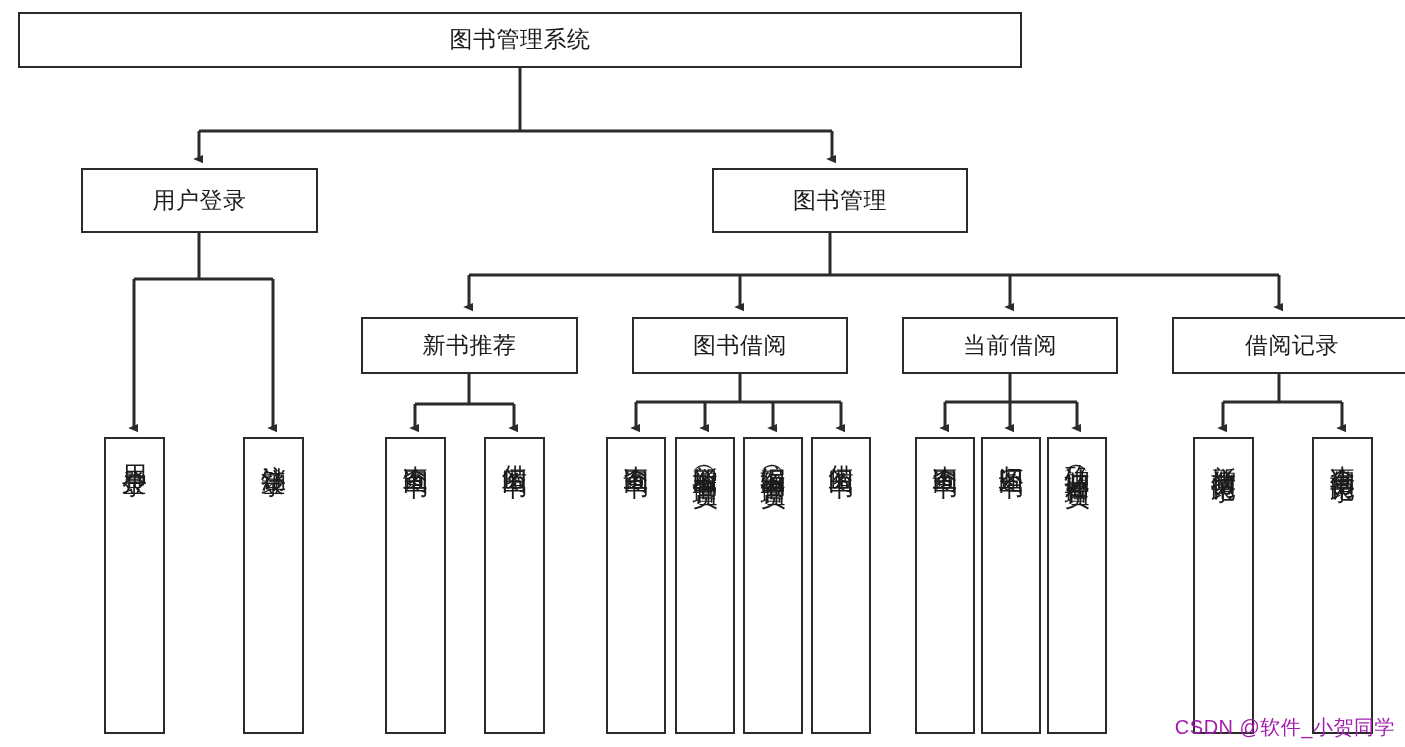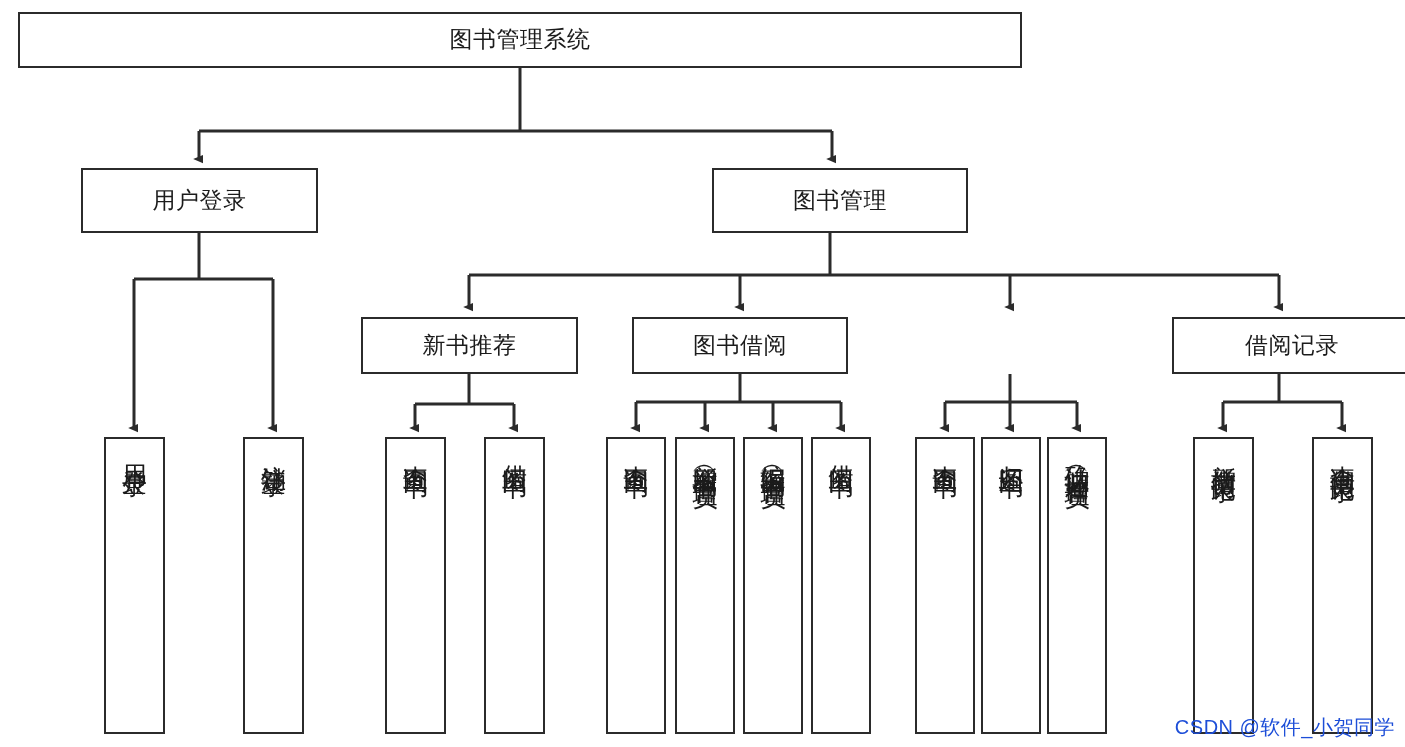--- a/index.html
+++ b/index.html
@@ -55,21 +55,21 @@
     font-size: 25px;
     letter-spacing: 3px;
     line-height: 1;
     white-space: nowrap;
   }
   .watermark {
     position: absolute;
     right: 10px;
     bottom: 6px;
     font-size: 20px;
-    color: #1d4ed8;
+    color: #a21caf;
     letter-spacing: 0.5px;
     white-space: nowrap;
     pointer-events: none;
   }
 </style>
 </head>
 <body>
 
 <div id="canvas">
 
@@ -136,20 +136,23 @@
   </div>
 
   <div class="node horiz" style="left:632px; top:317px; width:216px; height:57px;">
     <span class="node-label">图书借阅</span>
   </div>
 
   <div class="node horiz" style="left:361px; top:317px; width:217px; height:57px;">
     <span class="node-label">新书推荐</span>
   </div>
 
+  <div class="node horiz" style="left:902px; top:317px; width:216px; height:57px;">
+    <span class="node-label">当前借阅</span>
+  </div>
 
   <div class="node horiz" style="left:1172px; top:317px; width:240px; height:57px;">
     <span class="node-label">借阅记录</span>
   </div>
 
   <div class="node vert" style="left:104px; top:437px; width:61px; height:297px;">
     <span class="node-label">用户登录</span>
   </div>
 
   <div class="node vert" style="left:243px; top:437px; width:61px; height:297px;">

